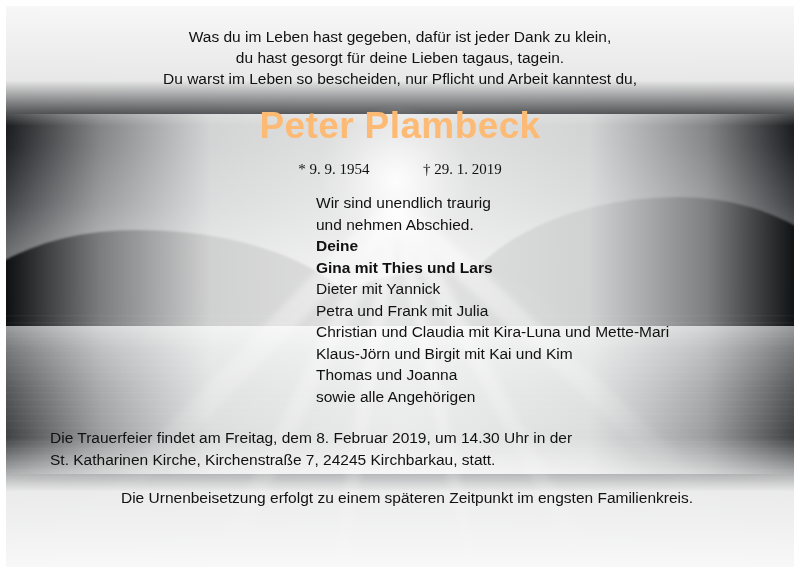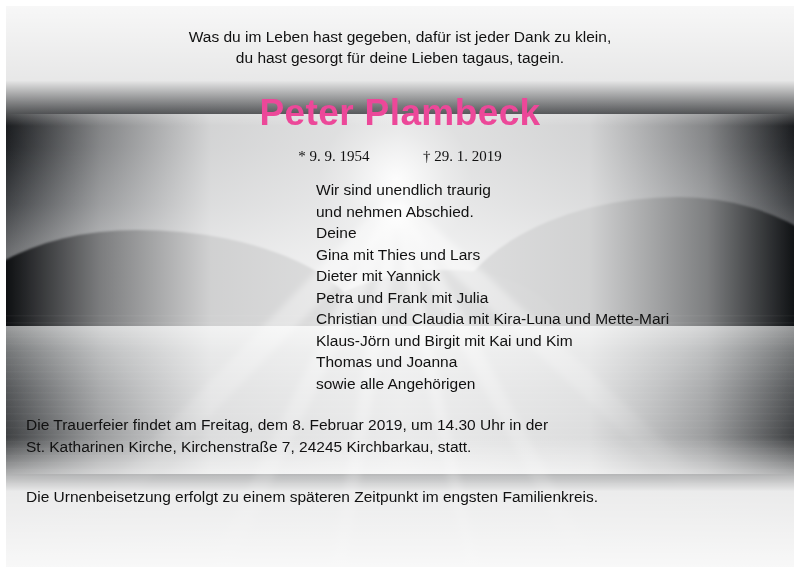--- a/index.html
+++ b/index.html
@@ -173,48 +173,48 @@
     font-size: 15.5px;
     line-height: 21px;
     padding-top: 20px;
   }
   .verse div { white-space: nowrap; }
   .name {
     text-align: center;
     font-size: 37px;
     font-weight: bold;
     letter-spacing: 0.4px;
-    margin-top: 24px;
-    color: #ec4899;
+    margin-top: 16px;
+    color: #fdba74;
   }
   .dates {
     text-align: center;
     font-size: 15px;
     margin-top: 14px;
     color: #111;
     font-family: Liberation Serif, serif;
   }
   .dates .gap { display: inline-block; width: 46px; }
   .family {
     margin-top: 14px;
     padding-left: 310px;
     font-size: 15.5px;
     line-height: 21.5px;
     color: #111;
   }
-  .family .b { font-weight: normal; }
+  .family .b { font-weight: bold; }
   .footer {
     margin-top: 20px;
-    padding-left: 20px;
+    padding-left: 44px;
     padding-right: 30px;
     font-size: 15.5px;
     line-height: 22px;
     color: #111;
   }
-  .footer .p2 { margin-top: 28px; }
+  .footer .p2 { margin-top: 16px; text-align: center; }
 </style>
 </head>
 <body>
 
 <div id="notice">
 
   <div class="bg">
     <div class="bg-sky"></div>
     <div class="hill-left"></div>
     <div class="hill-right"></div>
@@ -232,20 +232,21 @@
     <div class="fade-mid"></div>
     <div class="fade-top"></div>
     <div class="fade-bottom"></div>
   </div>
 
   <div class="content">
 
     <div class="verse">
       <div>Was du im Leben hast gegeben, dafür ist jeder Dank zu klein,</div>
       <div>du hast gesorgt für deine Lieben tagaus, tagein.</div>
+      <div>Du warst im Leben so bescheiden, nur Pflicht und Arbeit kanntest du,</div>
     </div>
 
     <div class="name">Peter Plambeck</div>
 
     <div class="dates">
       <span>* 9. 9. 1954</span>
       <span class="gap"></span>
       <span>† 29. 1. 2019</span>
     </div>
 

